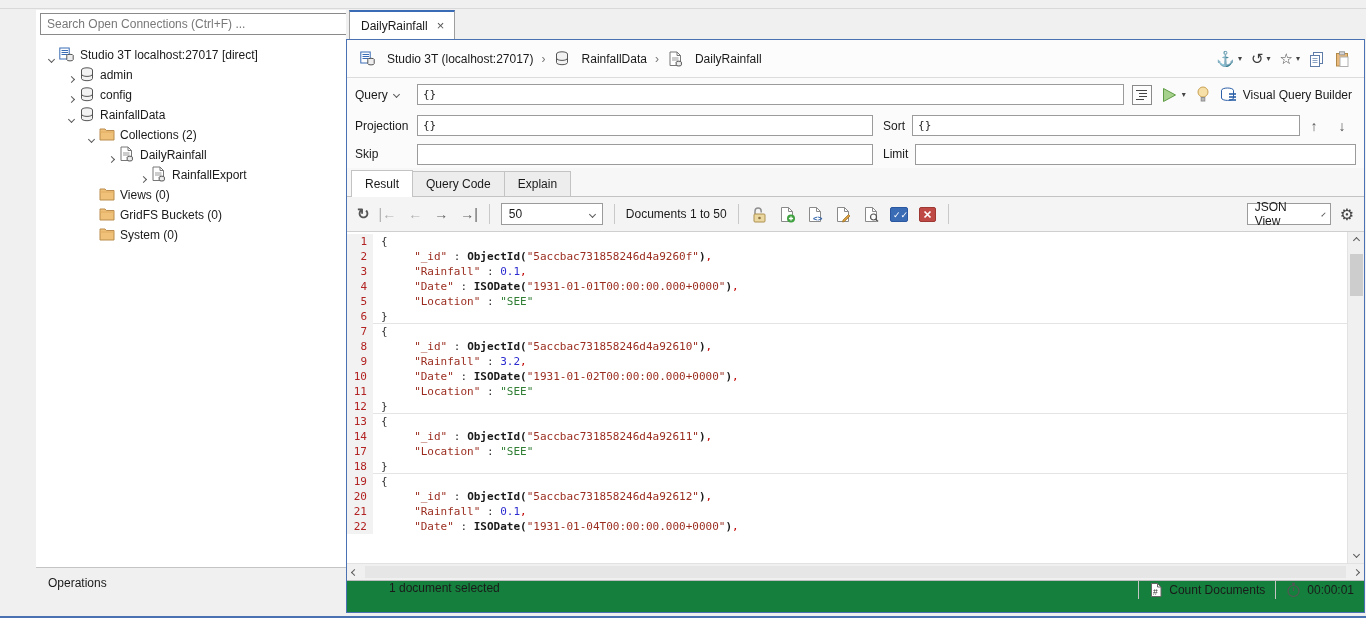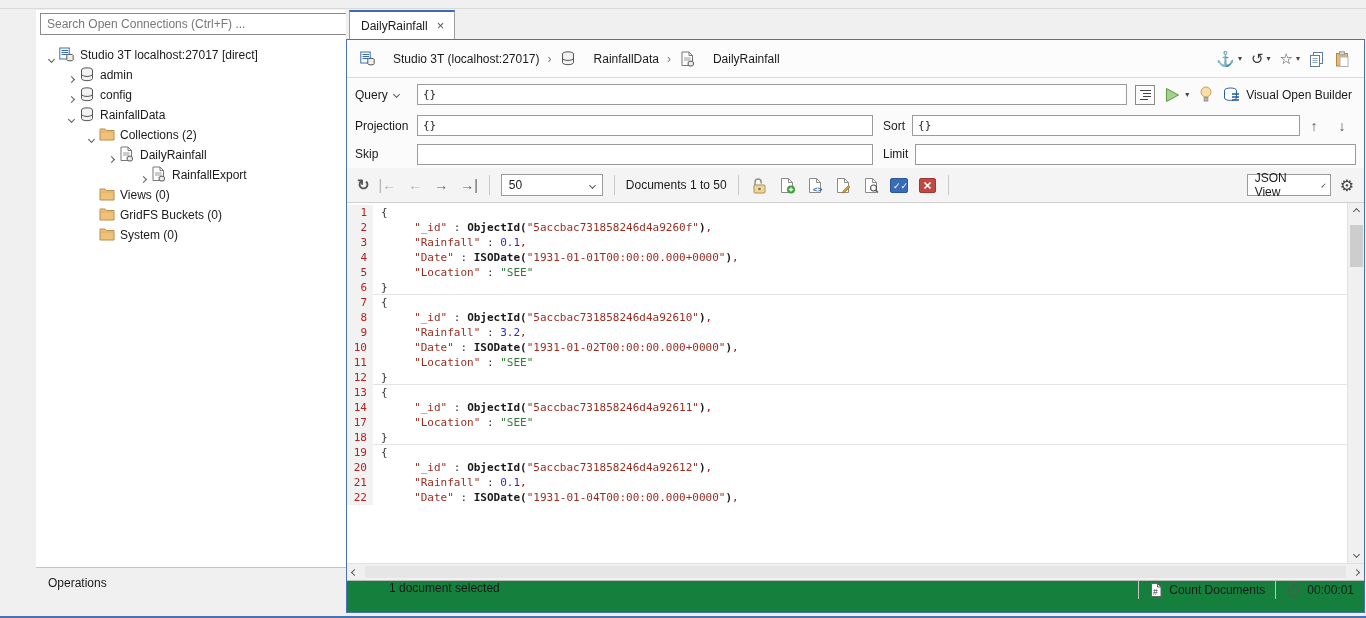--- a/index.html
+++ b/index.html
@@ -31,21 +31,21 @@
   .operations { position:absolute; left:0; right:0; bottom:0; height:31px; background:#f0f0f0; border-top:1px solid #c4c4c4; display:flex; align-items:center; justify-content:space-between; padding:0 14px 0 12px; }
 
   
   .main { position:absolute; left:346px; top:10px; right:0; bottom:2px; }
   .tabstrip { height:29px; display:flex; align-items:flex-end; background:#f0f0f0; padding-left:3px; }
   .doc-tab { height:29px; background:#fff; border:1px solid #9e9e9e; border-bottom:none; border-top:2px solid #3a6cb5; display:flex; align-items:center; gap:9px; padding:0 10px 0 11px; position:relative; z-index:2; }
   .doc-tab .close { color:#555; font-size:13px; line-height:1; cursor:pointer; }
   .panel { position:absolute; left:0; top:29px; right:1px; bottom:3px; border:1px solid #4a72b2; background:#fff; display:flex; flex-direction:column; }
 
   .breadcrumb-row { height:38px; border-bottom:1px solid #dcdcdc; display:flex; align-items:center; padding:0 12px; background:#fcfcfc; flex:0 0 auto; }
-  .bc-seg { display:flex; align-items:center; gap:12px; cursor:pointer; }
+  .bc-seg { display:flex; align-items:center; gap:6px; cursor:pointer; }
   .bc-sep { color:#777; margin:0 8px; font-size:12px; }
   .bc-actions { margin-left:auto; display:flex; align-items:center; gap:5px; }
   .glyph-btn { display:flex; align-items:center; gap:3px; color:#3c3c3c; font-size:15px; cursor:pointer; padding:2px; }
   .caret { font-size:8px; color:#444; }
 
   .qrow { display:flex; align-items:center; padding:0 8px; background:#fbfbfb; flex:0 0 auto; }
   .qrow.first { height:33px; }
   .qrow.mid { height:29px; }
   .qrow.last { height:28px; }
   .qlabel { width:62px; flex:0 0 auto; display:flex; align-items:center; gap:6px; }
@@ -348,21 +348,21 @@
               <rect x="5.2" y="11.5" width="3.6" height="3.5" fill="#b9b9b9" stroke="#8f8f8f"></rect>
             </svg>
           <div class="vqb">
             <svg width="17" height="16" viewBox="0 0 17 16">
                 <ellipse cx="7.5" cy="3.4" rx="6" ry="2.4" fill="#fff" stroke="#2b5fa8"></ellipse>
                 <path d="M1.5 3.4 V11 a6 2.4 0 0 0 12 0 V3.4" fill="#fff" stroke="#2b5fa8"></path>
                 <line x1="9" y1="7" x2="16" y2="7" stroke="#2b5fa8" stroke-width="1.6"></line>
                 <line x1="9" y1="10" x2="16" y2="10" stroke="#2b5fa8" stroke-width="1.6"></line>
                 <line x1="9" y1="13" x2="16" y2="13" stroke="#2b5fa8" stroke-width="1.6"></line>
               </svg>
-            <span>Visual Open Builder</span>
+            <span>Visual Query Builder</span>
           </div>
         </div>
       </div>
 
       <div class="qrow mid">
         <div class="qlabel">
             <span>Projection</span>
           </div>
         <input class="qinput fixed456" value="{}" style="">
         <span class="inline-label">Sort</span>
@@ -375,20 +375,31 @@
 
       <div class="qrow last">
         <div class="qlabel">
             <span>Skip</span>
           </div>
         <input class="qinput fixed456" value="" style="">
         <span class="inline-label">Limit</span>
         <input class="qinput grow" value="" style="">
       </div>
 
+      <div class="rtabs">
+        <div class="rtab active">
+            <span>Result</span>
+          </div>
+        <div class="rtab">
+            <span>Query Code</span>
+          </div>
+        <div class="rtab">
+            <span>Explain</span>
+          </div>
+      </div>
 
       <div class="toolbar">
         <span class="refresh">↻</span>
         <div class="pag">
           <span class="dim">|←</span>
           <span class="dim">←</span>
           <span class="on">→</span>
           <span class="on">→|</span>
         </div>
         <div class="tb-sep"></div>

